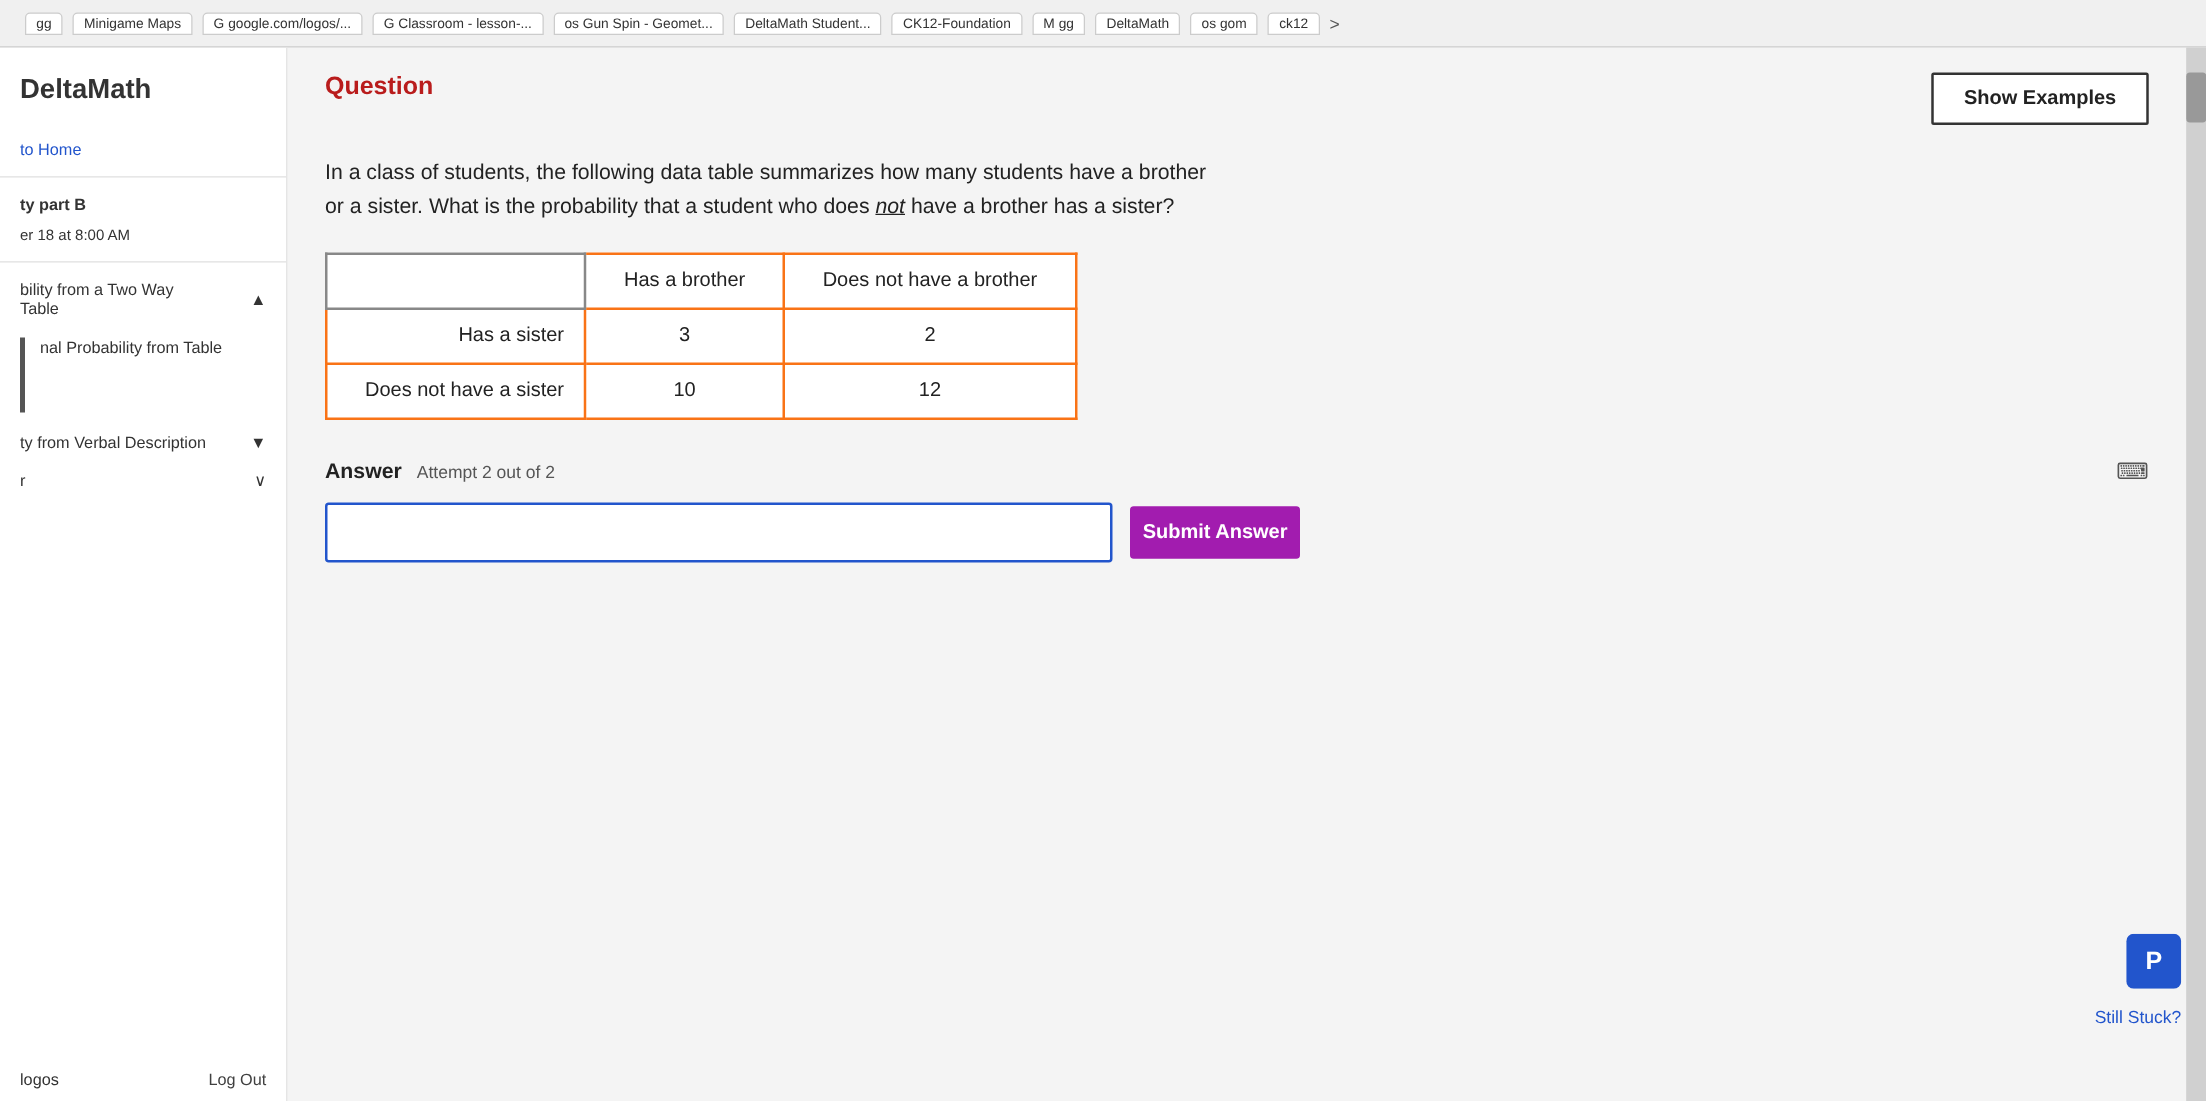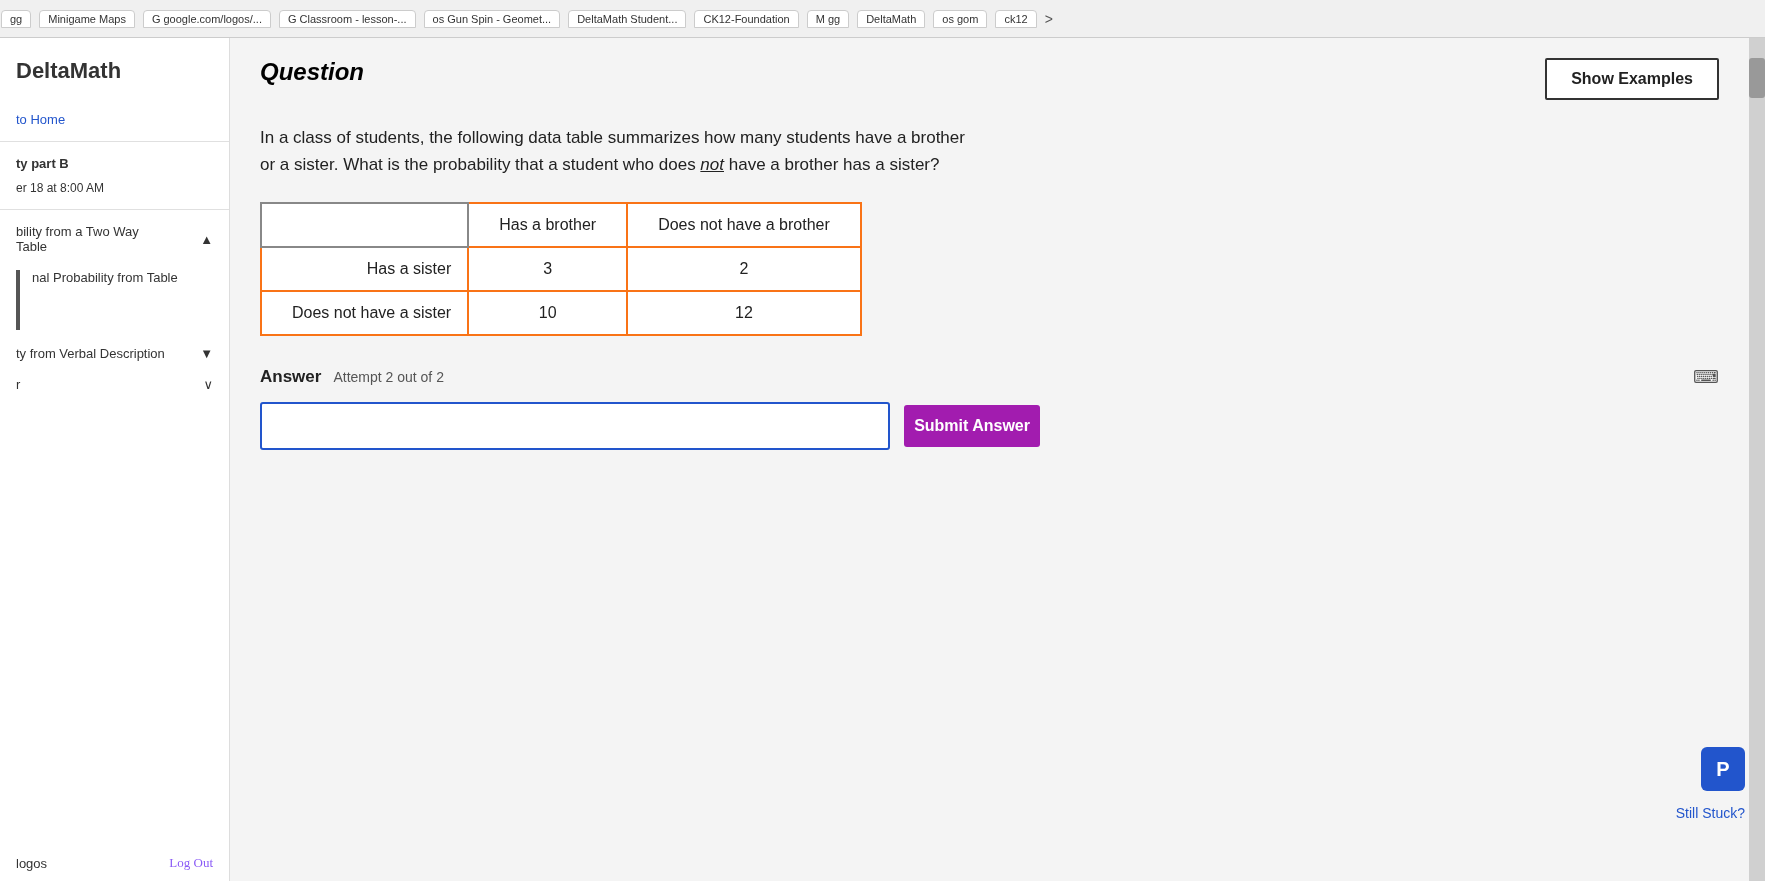--- a/index.html
+++ b/index.html
@@ -9,21 +9,21 @@
       display: flex;
       flex-direction: column;
       height: 881px;
       overflow: hidden;
     }
 
     
     .browser-bar {
       background: #f0f0f0;
       border-bottom: 1px solid #ccc;
-      padding: 6px 1px;
+      padding: 6px 20px;
       display: flex;
       align-items: center;
       gap: 8px;
       font-size: 12px;
       color: #333;
       flex-shrink: 0;
       height: 38px;
     }
     .browser-tab {
       background: white;
@@ -106,46 +106,44 @@
     .sidebar-bottom {
       margin-top: auto;
       padding: 10px 16px;
       display: flex;
       justify-content: space-between;
       align-items: center;
       font-size: 13px;
     }
     .sidebar-bottom-name { color: #333; }
     .sidebar-logout {
-      color: #8b5cf6;
-      cursor: pointer;
-      font-size: 13px;
-      font-family: Liberation Serif, serif;
+      color: #404040;
+      cursor: pointer;
+      font-size: 13px;
     }
 
     
     .main-content {
       flex: 1;
       background: #f4f4f4;
       overflow-y: auto;
       padding: 20px 30px 20px 30px;
       position: relative;
     }
 
     .question-header {
       display: flex;
       justify-content: space-between;
       align-items: flex-start;
       margin-bottom: 24px;
     }
     .question-title {
-      font-size: 24px;
-      font-weight: bold;
-      color: #000000;
-      font-style: italic;
+      font-size: 20px;
+      font-weight: bold;
+      color: #b91c1c;
     }
     .show-examples-btn {
       border: 2px solid #333;
       background: white;
       padding: 10px 24px;
       font-size: 16px;
       font-weight: bold;
       cursor: pointer;
       border-radius: 2px;
       color: #222;

